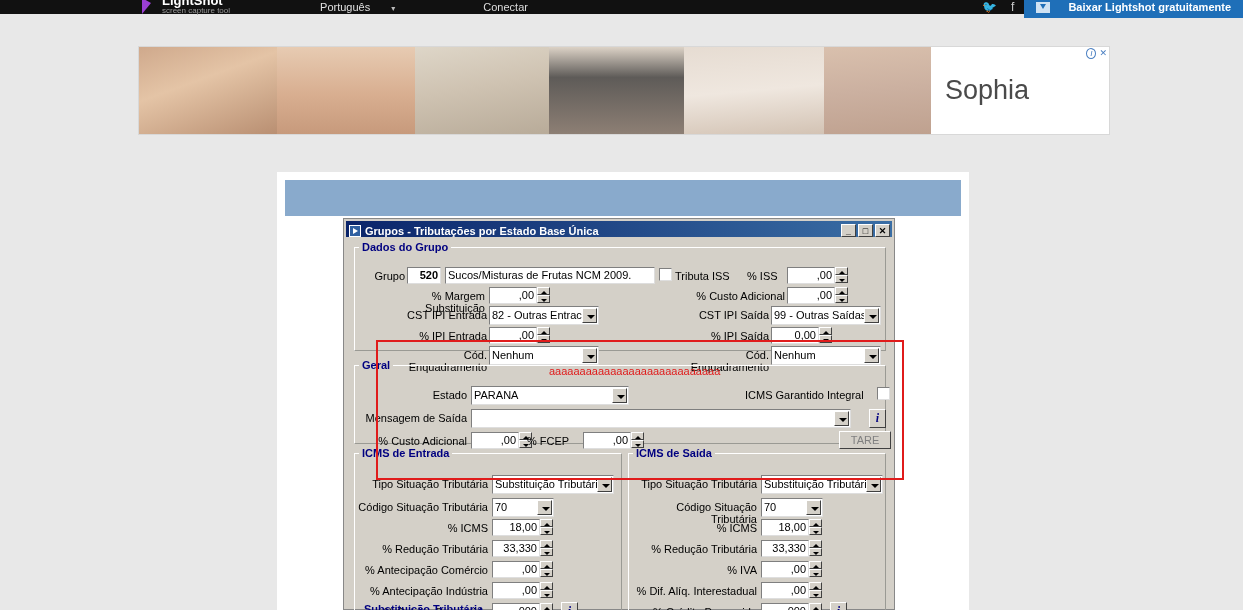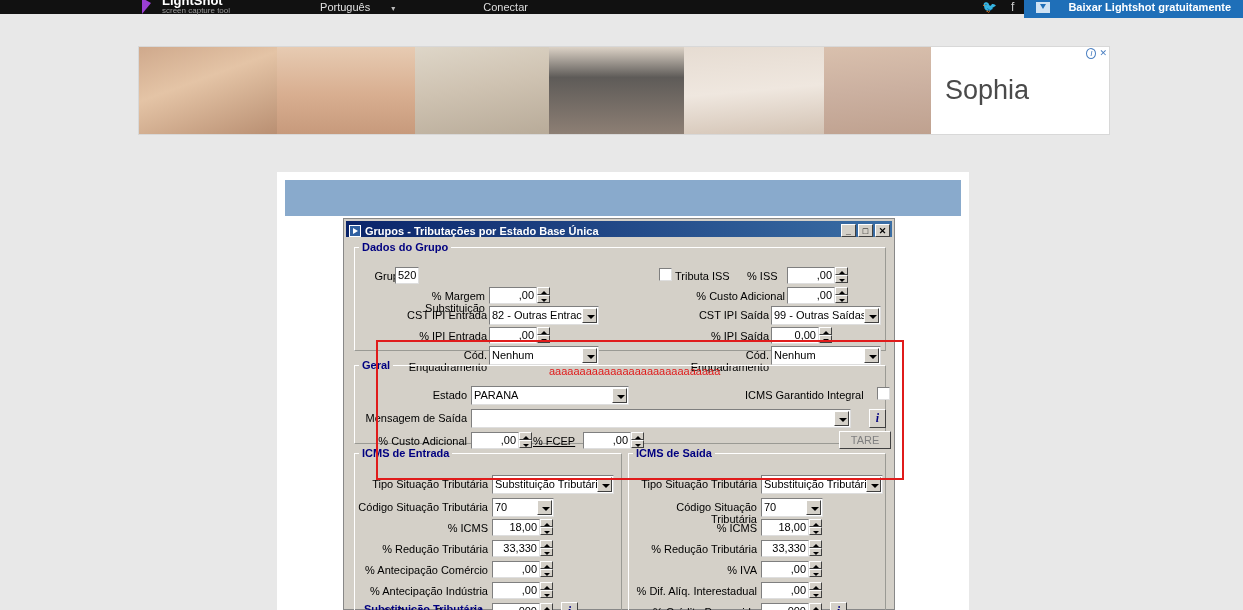--- a/index.html
+++ b/index.html
@@ -251,21 +251,22 @@
       <span>_</span>
       <span>□</span>
       <span>✕</span>
     </span>
   </div>
 
   <fieldset class="grp" style="left:10px; top:22px; width:532px; height:110px;">
     <legend>Dados do Grupo</legend>
 
     <div class="lbl" style="left:6px; top:17px; width:44px;">Grupo</div>
-    <div class="fld right" style="left:40px; top:14px; width:24px;">520</div>
+    <div class="fld right" style="left:52px; top:14px; width:34px;font-weight:bold;">520</div>
+    <div class="fld" style="left:90px; top:14px; width:210px;">Sucos/Misturas de Frutas NCM 2009.</div>
     <div class="chk" style="left:304px; top:15px;"></div>
     <div class="lbl left" style="left:320px; top:17px; width:70px;">Tributa ISS</div>
     <div class="lbl left" style="left:392px; top:17px; width:40px;">% ISS</div>
     <div class="fld right" style="left:432px; top:14px; width:48px;">,00</div>
     <div class="spin" style="left:480px; top:14px;">
         <span class="up"></span>
         <span class="dn"></span>
       </div>
 
     <div class="lbl" style="left:20px; top:37px; width:110px;">% Margem Substituição</div>
@@ -334,21 +335,21 @@
       <span class="arrow"></span>
     </div>
     <div class="ibtn" style="left:514px; top:38px;">i</div>
 
     <div class="lbl" style="left:14px; top:64px; width:98px;">% Custo Adicional</div>
     <div class="fld right" style="left:116px; top:61px; width:48px;">,00</div>
     <div class="spin" style="left:164px; top:61px;">
         <span class="up"></span>
         <span class="dn"></span>
       </div>
-    <div class="lbl left" style="left:178px; top:64px; width:48px;text-decoration:underline;">% FCEP</div>
+    <div class="lbl left" style="left:172px; top:64px; width:48px;">% FCEP</div>
     <div class="fld right" style="left:228px; top:61px; width:48px;">,00</div>
     <div class="spin" style="left:276px; top:61px;">
         <span class="up"></span>
         <span class="dn"></span>
       </div>
     <div class="btn disabled" style="left:484px; top:60px; width:52px; height:18px;text-align:right;">TARE</div>
   </fieldset>
 
   <fieldset class="grp" style="left:10px; top:228px; width:268px; height:164px;">
     <legend>ICMS de Entrada</legend>

